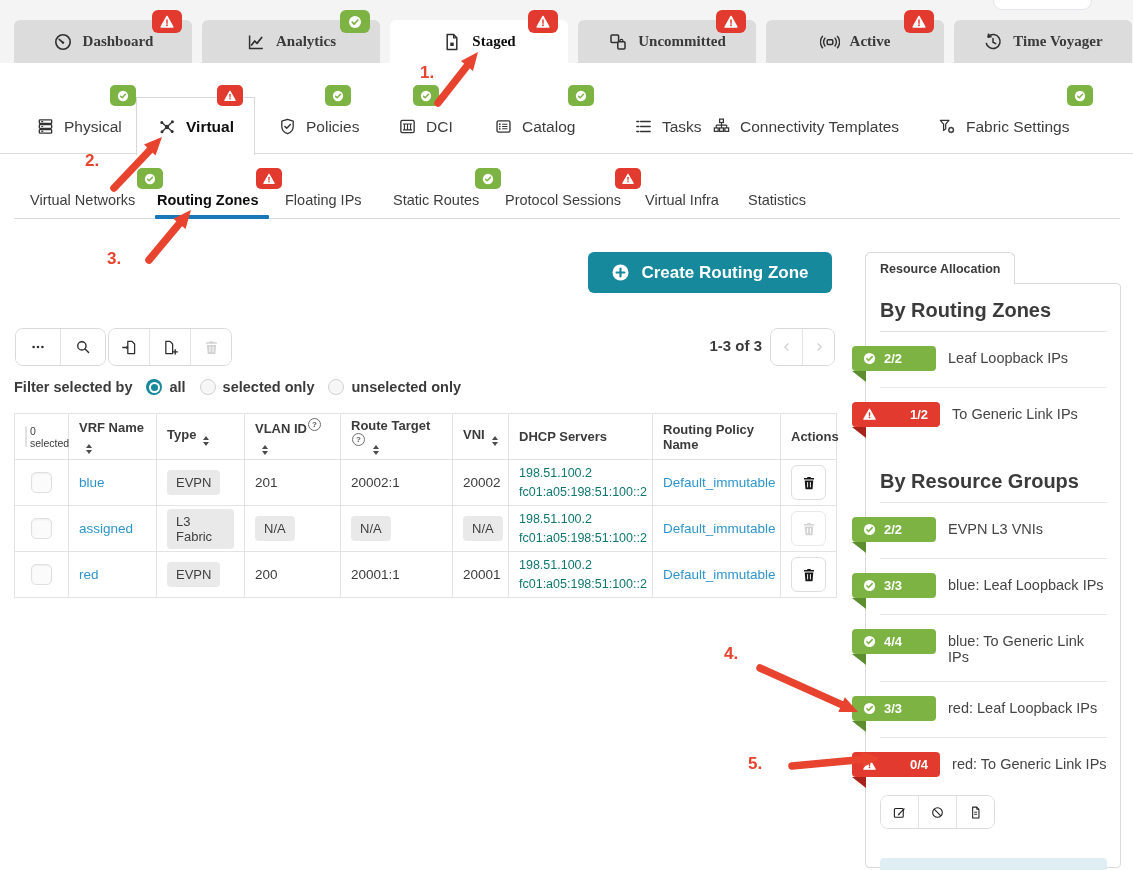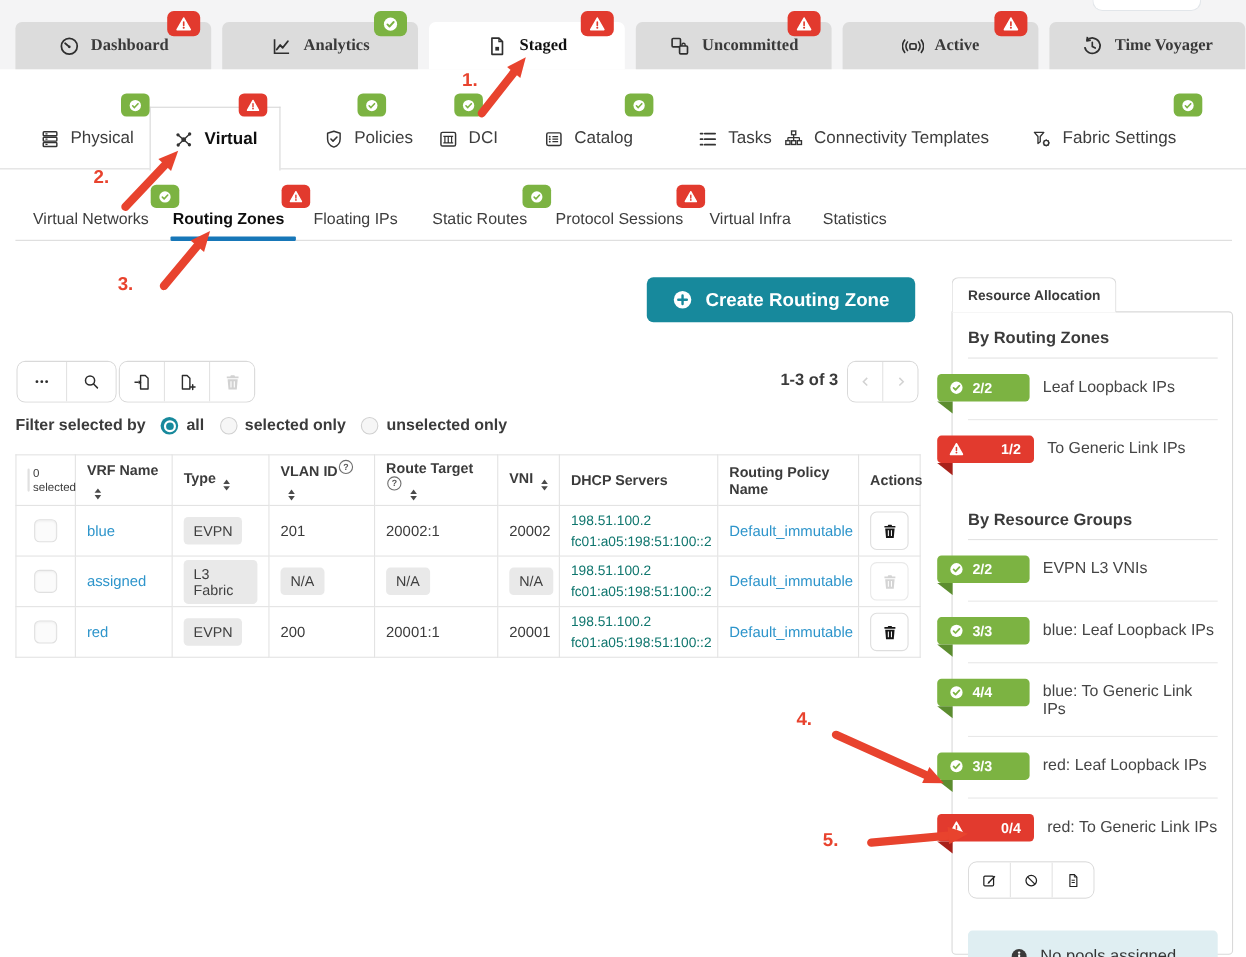--- a/index.html
+++ b/index.html
@@ -16,21 +16,21 @@
   
   .badge{position:absolute;display:flex;align-items:center;justify-content:center;border-radius:6px;z-index:6;}
   .badge.big{width:30px;height:23px;}
   .badge.small{width:26px;height:21px;border-radius:5px;}
   .badge.err{background:#e23a2e;}
   .badge.ok{background:#7cb342;}
   .toptab .badge{top:-10px;right:10px;}
 
   
   .nav2line{position:absolute;left:0;top:153px;width:1133px;height:1px;background:#dcdcdc;}
-  .nav2item{position:absolute;top:117px;display:flex;gap:9px;font-size:15.5px;color:#3d3d3d;cursor:pointer;white-space:nowrap;}
+  .nav2item{position:absolute;top:117px;display:flex;align-items:center;gap:9px;font-size:15.5px;color:#3d3d3d;cursor:pointer;white-space:nowrap;}
   .nav2sel{position:absolute;left:136px;top:97px;width:117px;height:57px;background:#fff;border:1px solid #d8d8d8;border-bottom:none;z-index:2;display:flex;align-items:center;justify-content:center;gap:9px;font-size:15.5px;font-weight:700;color:#0e0e0e;cursor:pointer;}
   .nicon{color:#333;}
 
   
   .nav3line{position:absolute;left:14px;top:218px;width:1106px;height:1px;background:#dcdcdc;}
   .nav3underline{position:absolute;left:155px;top:215px;width:114px;height:4px;background:#1777b8;z-index:2;border-radius:1px;}
   .nav3item{position:absolute;top:192px;font-size:14.5px;color:#3d3d3d;cursor:pointer;white-space:nowrap;}
   .nav3item.selected{font-weight:700;color:#0e0e0e;}
 
   
@@ -69,21 +69,21 @@
   .rz-table a{color:#2e95cb;text-decoration:none;cursor:pointer;}
   .pill{display:inline-block;background:#e9e9e9;border-radius:4px;padding:5px 9px;font-size:13px;color:#3f3f3f;}
   .dhcp{font-size:12.5px;line-height:1.45;color:#0f766e;}
   .icon-btn{width:34px;height:33px;border:1px solid #dedede;border-radius:6px;background:#fff;display:inline-flex;align-items:center;justify-content:center;cursor:pointer;color:#161616;}
   .icon-btn.disabled{border-color:#e9e9e9;color:#d4d4d4;cursor:default;}
 
   
   .res-panel{position:absolute;left:865px;top:252px;width:256px;}
   .panel-tab{position:relative;z-index:2;display:inline-flex;align-items:center;height:31px;padding:0 14px;background:#fff;border:1px solid #d9d9d9;border-bottom:none;border-radius:6px 6px 0 0;font-size:12.5px;font-weight:700;color:#3b3b3b;margin-bottom:-1px;cursor:pointer;}
   .panel-body{position:relative;border:1px solid #d9d9d9;border-radius:0 4px 4px 4px;height:581px;padding:2px 13px 0 14px;background:#fff;box-sizing:content-box;}
-  .res-h{font-size:15px;font-weight:700;color:#3b3b3b;padding:13px 0 9px;border-bottom:1px solid #e3e3e3;}
+  .res-h{font-size:20px;font-weight:700;color:#3b3b3b;padding:13px 0 9px;border-bottom:1px solid #e3e3e3;}
   .res-h.gap{margin-top:14px;border-bottom:none;padding-bottom:0;}
   .res-h.gap + .res-sep{border-bottom:1px solid #e3e3e3;height:9px;}
   .res-item{display:flex;align-items:flex-start;gap:12px;padding:14px 0 16px;cursor:pointer;}
   .res-item.line{border-bottom:1px solid #e8e8e8;}
   .res-label{font-size:14.5px;color:#454545;padding-top:4px;}
   .ribbon{position:relative;display:inline-flex;align-items:center;gap:8px;height:25px;padding:0 12px 0 11px;border-radius:4px;color:#fff;font-weight:700;font-size:13px;margin-left:-28px;min-width:84px;box-sizing:border-box;flex:0 0 auto;}
   .ribbon.ok{background:#7cb342;}
   .ribbon.error{background:#e23a2e;gap:34px;}
   .ribbon::after{content:"";position:absolute;left:0;top:100%;width:0;height:0;border-right:14px solid #5c8d2f;border-bottom:11px solid transparent;}
   .ribbon.error::after{border-right-color:#a8211a;}
@@ -201,21 +201,21 @@
     <svg class="nicon" width="20" height="20" viewBox="0 0 20 20">
         <circle cx="10" cy="10" r="2.2" fill="currentColor"></circle>
         <path d="M10 10 L4.8 5.6 M10 10 L15.4 4.8 M10 10 L5 14.8 M10 10 L15.2 14.6" stroke="currentColor" stroke-width="1.3" fill="none"></path>
         <circle cx="4.8" cy="5.6" r="1.5" fill="currentColor"></circle>
         <circle cx="15.4" cy="4.8" r="1.5" fill="currentColor"></circle>
         <circle cx="5" cy="14.8" r="1.5" fill="currentColor"></circle>
         <circle cx="15.2" cy="14.6" r="1.5" fill="currentColor"></circle>
       </svg>
     <span>Virtual</span>
   </div>
-  <div class="nav2item" style="left:294px;">
+  <div class="nav2item" style="left:278px;">
     <svg class="nicon" width="19" height="19" viewBox="0 0 20 20" fill="none" stroke="currentColor">
         <path d="M10 2.4 L16 4.4 V9.8 C16 13.8 13.5 16.4 10 17.6 C6.5 16.4 4 13.8 4 9.8 V4.4 Z" stroke-width="1.4" stroke-linejoin="round"></path>
         <path d="M7.2 9.9 l2 2 L13 8" stroke-width="1.5" stroke-linecap="round" stroke-linejoin="round"></path>
       </svg>
     <span>Policies</span>
   </div>
   <div class="nav2item" style="left:398px;">
     <svg class="nicon" width="19" height="19" viewBox="0 0 20 20" fill="none" stroke="currentColor">
         <rect x="3" y="3.5" width="14" height="13" rx="1.5" stroke-width="1.4"></rect>
         <path d="M5.3 7.4 h9.4 M5.3 13.6 h9.4 M6.8 7.4 v6.2 M10 7.4 v6.2 M13.2 7.4 v6.2" stroke-width="1.2"></path>

